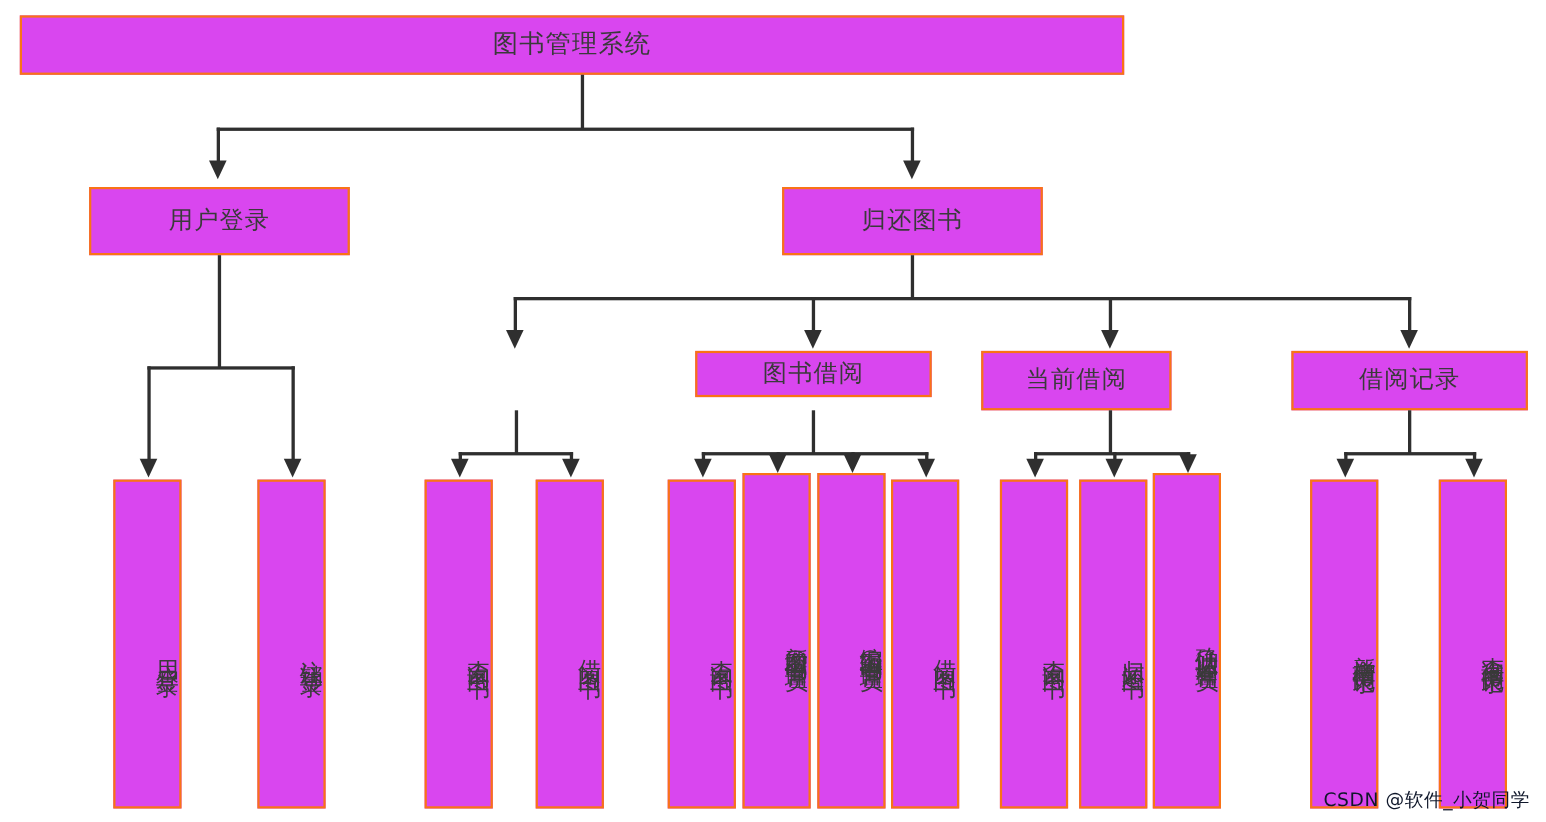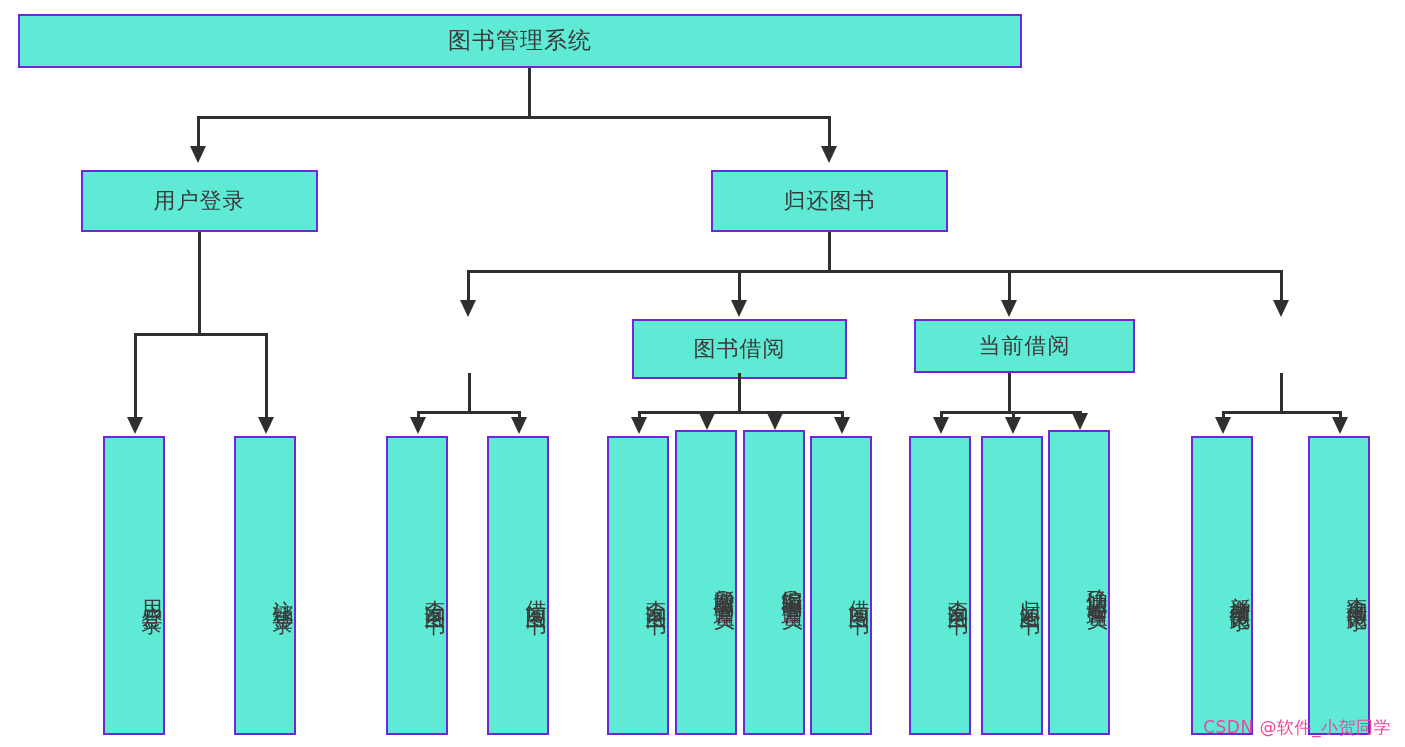--- a/index.html
+++ b/index.html
@@ -10,22 +10,22 @@
     font-family:"DejaVu Sans","Liberation Sans",sans-serif;
     overflow:hidden;
     position:relative;
   }
   #diagram{
     position:absolute;left:0;top:0;width:1405px;height:747px;
   }
   .node{
     position:absolute;
     box-sizing:border-box;
-    background:#5eead4;
-    border:2px solid #6d28d9;
+    background:#d946ef;
+    border:2px solid #f97316;
     display:flex;
     align-items:center;
     justify-content:center;
     color:#3a3a3a;
     line-height:1.12;
   }
   
   .node.h{
     font-size:22px;
     letter-spacing:1px;
@@ -57,21 +57,21 @@
     position:absolute;
     width:0;height:0;
     border-left:8px solid transparent;
     border-right:8px solid transparent;
     border-top:17px solid #2f2f2f;
   }
   #watermark{
     position:absolute;
     right:14px;bottom:8px;
     font-size:17px;
-    color:#ec4899;
+    color:#0f172a;
     letter-spacing:0.5px;
     white-space:nowrap;
     pointer-events:none;
     margin-top:24px;
   }
 </style>
 </head>
 <body>
 
 <div id="diagram">
@@ -107,22 +107,23 @@
 
   <div class="conn vl" style="left:738px;top:270px;height:32px;"></div>
   <div class="arrow" style="left:731px;top:300px;"></div>
 
   <div class="conn vl" style="left:1008px;top:270px;height:32px;"></div>
   <div class="arrow" style="left:1001px;top:300px;"></div>
 
   <div class="conn vl" style="left:1280px;top:270px;height:32px;"></div>
   <div class="arrow" style="left:1273px;top:300px;"></div>
 
-  <div class="node h" style="left:632px;top:319px;width:215px;height:60px;">图书借阅</div>
-  <div class="node h" style="left:914px;top:319px;width:221px;height:54px;">当前借阅</div>
+  <div class="node h" style="left:632px;top:319px;width:215px;height:42px;">图书借阅</div>
+  <div class="node h" style="left:892px;top:319px;width:173px;height:54px;">当前借阅</div>
+  <div class="node h" style="left:1174px;top:319px;width:215px;height:54px;">借阅记录</div>
 
   <div class="conn vl" style="left:468px;top:373px;height:40px;"></div>
   <div class="conn hl" style="left:417px;top:411px;width:104px;"></div>
   <div class="conn vl" style="left:417px;top:411px;height:8px;"></div>
   <div class="arrow" style="left:410px;top:417px;"></div>
   <div class="conn vl" style="left:518px;top:411px;height:8px;"></div>
   <div class="arrow" style="left:511px;top:417px;"></div>
 
   <div class="conn vl" style="left:738px;top:373px;height:40px;"></div>
   <div class="conn hl" style="left:638px;top:411px;width:206px;"></div>

